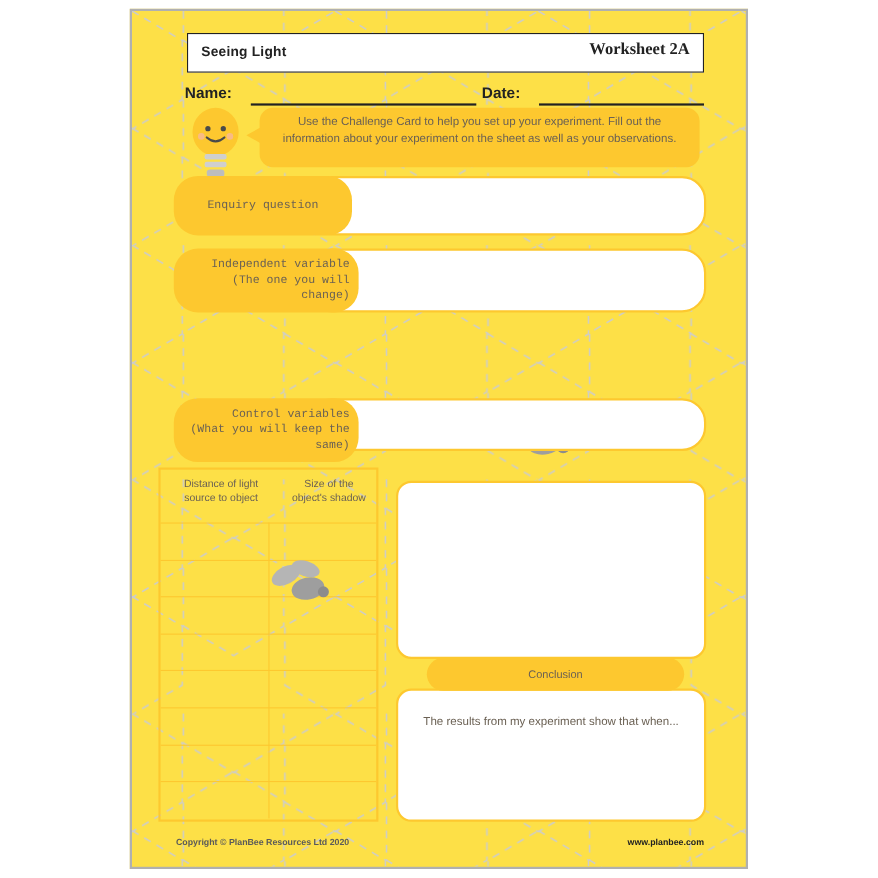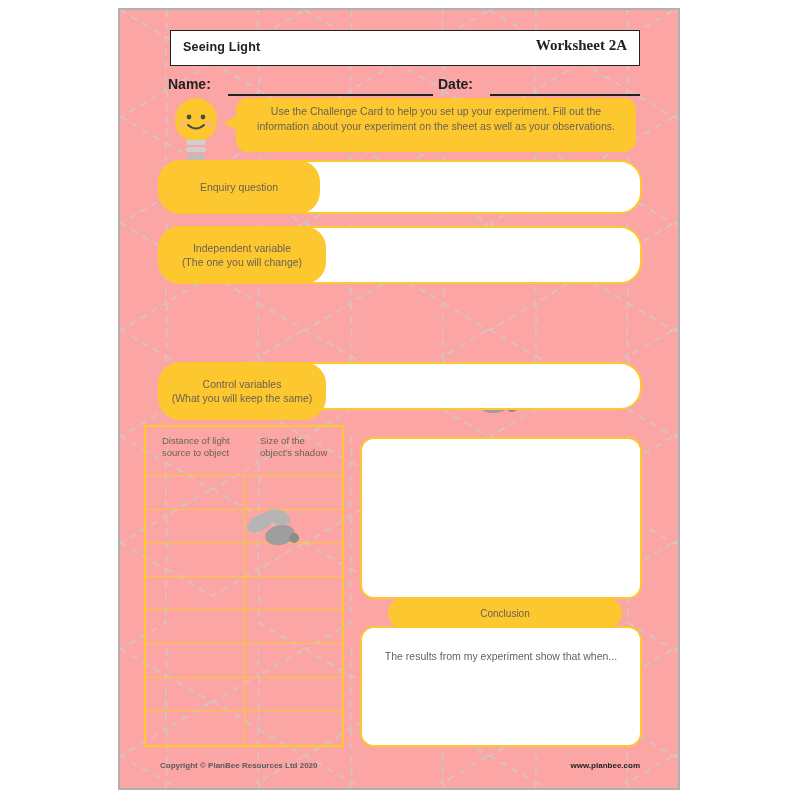--- a/index.html
+++ b/index.html
@@ -19,21 +19,21 @@
     height: 798px;
     background: #ffffff;
   }
   
   .sheet-frame {
     position: absolute;
     left: 118px;
     top: 8px;
     width: 562px;
     height: 782px;
-    background: #fca5a5;
+    background: #fde047;
     border: 2px solid #b0b0b0;
     box-sizing: border-box;
     overflow: hidden;
   }
   .hex-layer {
     position: absolute;
     left: 0; top: 0;
     width: 100%; height: 100%;
     pointer-events: none;
   }
@@ -146,27 +146,28 @@
   }
   .row .pill {
     position: absolute;
     left: 0;
     top: 0;
     background: #fdc82f;
     border-radius: 22px;
     color: #6b6154;
     font-size: 10.5px;
     line-height: 14px;
-    text-align: center;
+    text-align: right;
     display: flex;
     align-items: center;
     justify-content: center;
     padding: 0 8px;
     box-sizing: border-box;
     z-index: 3;
+    font-family: Liberation Mono, monospace;
   }
   .row .answer {
     position: absolute;
     background: #ffffff;
     border: 2.5px solid #fdc82f;
     border-radius: 22px;
     box-sizing: border-box;
     z-index: 2;
   }
 
@@ -187,21 +188,21 @@
     width: 100%;
     height: 48px;
     display: flex;
     box-sizing: border-box;
   }
   .table-head div {
     flex: 1;
     font-size: 9.5px;
     line-height: 12px;
     color: #6b6154;
-    text-align: left;
+    text-align: center;
     padding: 8px 4px 0 16px;
     box-sizing: border-box;
   }
   .table-grid {
     position: absolute;
     left: 0;
     top: 48px;
     width: 100%;
     height: 269px;
   }

